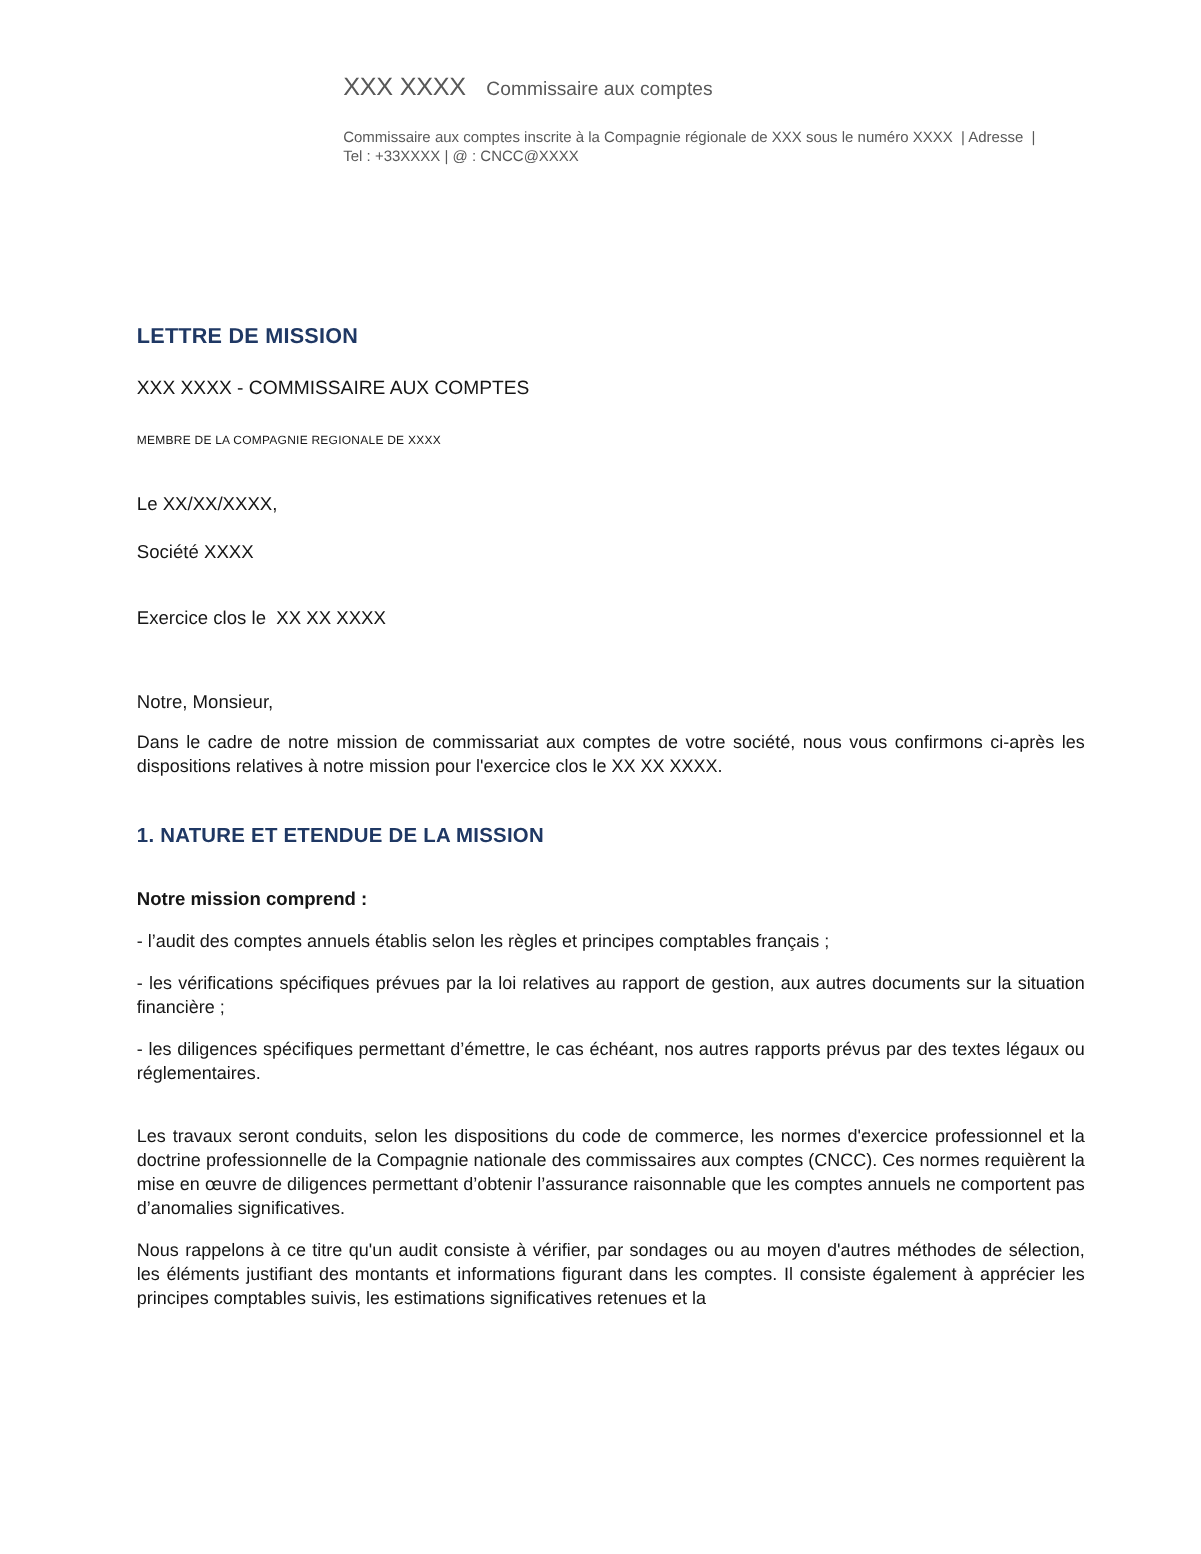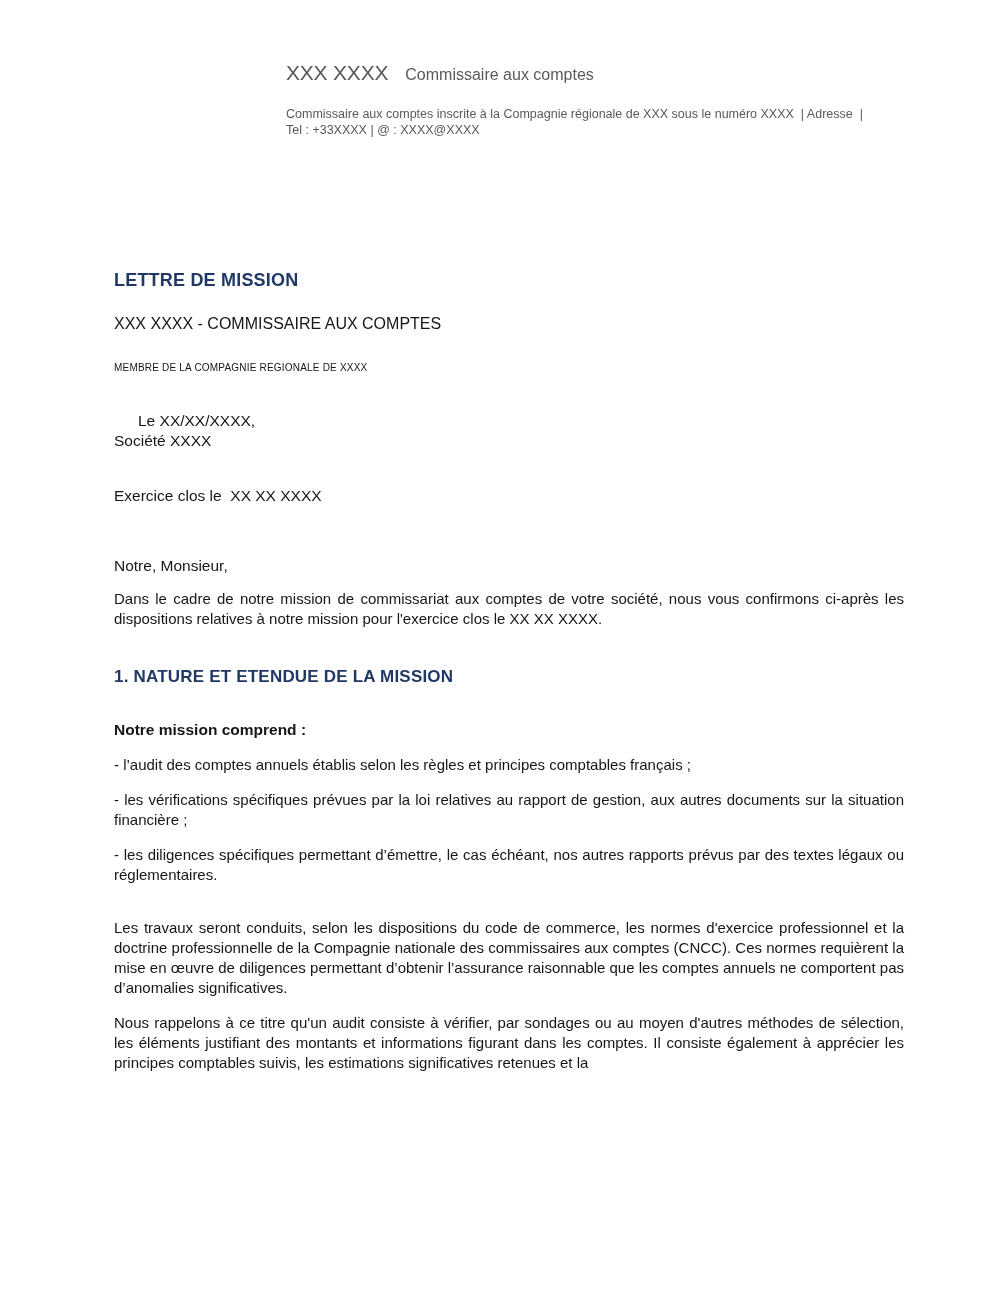--- a/index.html
+++ b/index.html
@@ -37,22 +37,22 @@
   }
   
   .content{position:absolute;left:114px;top:0;width:790px;}
   .title{
     margin:269px 0 0;font-size:18px;line-height:22px;font-weight:700;
     color:var(--heading_navy,#1F3864);letter-spacing:0.2px;
   }
   .subtitle{margin:23px 0 0;font-size:16px;line-height:20px;font-weight:400;}
   .membership{margin:25px 0 0;font-size:10px;line-height:18px;font-weight:400;letter-spacing:0.2px;}
   .line{margin:0;font-size:15.5px;line-height:20px;}
-  .date-line{margin-top:34px;margin-left:24px;}
-  .company-line{margin-top:0;}
+  .date-line{margin-top:34px;}
+  .company-line{margin-top:20px;}
   .fiscal-line{margin-top:35px;white-space:pre-wrap;}
   .salutation{margin-top:50px;}
   .body{
     margin:15px 0 0;font-size:15px;line-height:20px;
     text-align:justify;
   }
   .intro{margin-top:13px;}
   .section-heading{
     margin:37px 0 0;font-size:17px;line-height:22px;font-weight:700;
     color:var(--heading_navy,#1F3864);letter-spacing:0.2px;
@@ -66,21 +66,21 @@
 </head>
 <body>
 
 <div class="page">
 
   <header class="letterhead">
     <div class="brand-row">
       <span class="brand-name">XXX XXXX</span>
       <span class="brand-role">Commissaire aux comptes</span>
     </div>
-    <p class="registration">Commissaire aux comptes inscrite à la Compagnie régionale de XXX sous le numéro XXXX  | Adresse  | Tel : +33XXXX | @ : XXXX@XXXX</p>
+    <p class="registration">Commissaire aux comptes inscrite à la Compagnie régionale de XXX sous le numéro XXXX  | Adresse  | Tel : +33XXXX | @ : CNCC@XXXX</p>
   </header>
 
   <main class="content">
 
     <h1 class="title">LETTRE DE MISSION</h1>
 
     <p class="subtitle">XXX XXXX - COMMISSAIRE AUX COMPTES</p>
 
     <p class="membership">MEMBRE DE LA COMPAGNIE REGIONALE DE XXXX</p>
 

